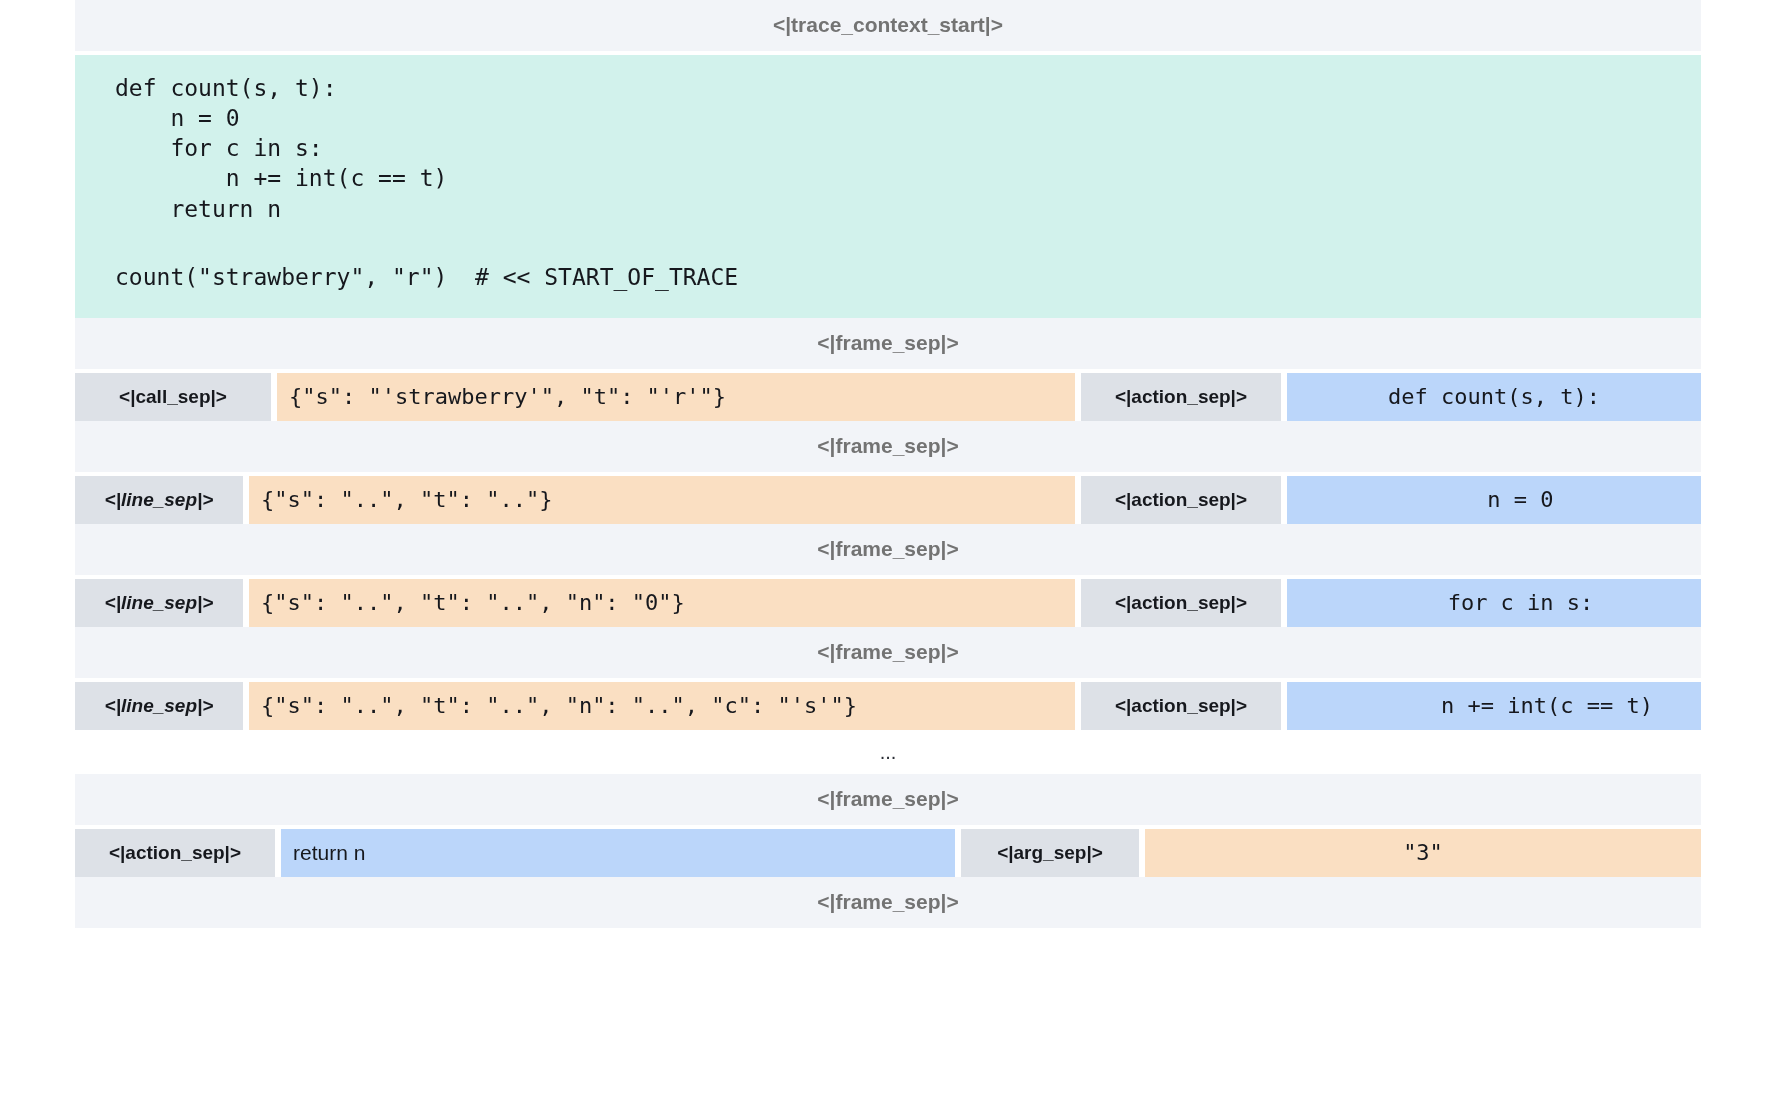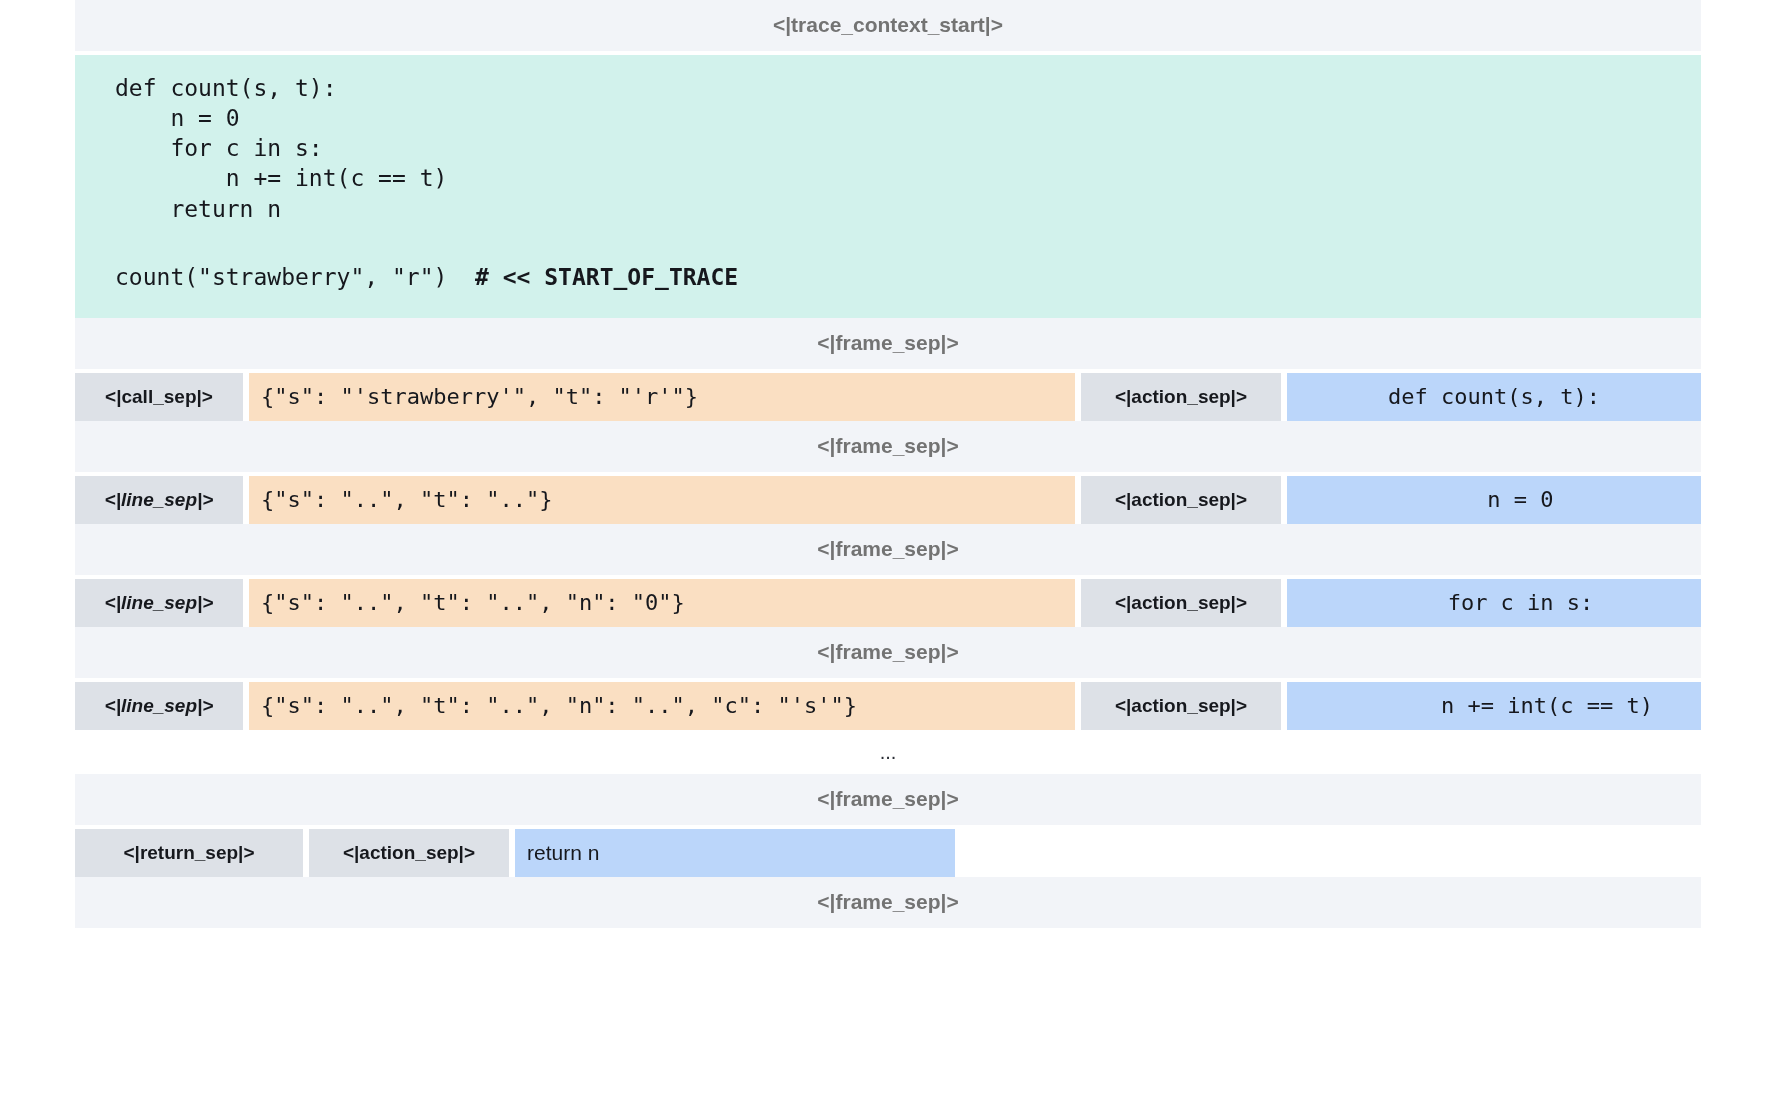--- a/index.html
+++ b/index.html
@@ -62,21 +62,21 @@
   .codeblock .trace-call {
     margin: 0;
     padding: 38px 0 0 40px;
     font-family: "DejaVu Sans Mono", "Liberation Mono", monospace;
     font-size: 23px;
     line-height: 1.31;
     color: #16181d;
     white-space: pre;
   }
   .codeblock .trace-call b {
-    font-weight: bold;
+    font-weight: normal;
   }
 
   
   .row {
     margin: 4px 75px 0 75px;
     display: flex;
     align-items: stretch;
     gap: 6px;
     height: 48px;
   }
@@ -86,21 +86,21 @@
     font-weight: bold;
     font-size: 19px;
     display: flex;
     align-items: center;
     justify-content: center;
     color: #16181d;
     flex: 0 0 auto;
     box-sizing: border-box;
     white-space: nowrap;
   }
-  .sep.w-call   { width: 168px; }
+  .sep.w-call   { width: 196px; }
   .sep.w-line   { width: 168px; font-style: italic; }
   .sep.w-action { width: 200px; }
   .sep.w-return { width: 228px; }
   .sep.w-arg    { width: 178px; }
   .sep.w-action-ret { width: 200px; }
 
   .cell {
     display: flex;
     align-items: center;
     font-family: "DejaVu Sans Mono", "Liberation Mono", monospace;
@@ -208,21 +208,24 @@
       <div class="cell action">        n += int(c == t)</div>
     </div>
   </div>
 
   <div class="band plain">...</div>
 
   <div class="band">&lt;|frame_sep|&gt;</div>
 
   <div class="row">
     <div class="ret-action-wrap">
-      <div class="sep w-return">&lt;|return_sep|&gt;</div>
       <div class="sep w-action-ret">&lt;|action_sep|&gt;</div>
       <div class="cell action left">return n</div>
     </div>
+    <div class="ret-arg-wrap">
+      <div class="sep w-arg">&lt;|arg_sep|&gt;</div>
+      <div class="cell retval">"3"</div>
+    </div>
   </div>
 
   <div class="band">&lt;|frame_sep|&gt;</div>
 
 </div>
 
 </body></html>

